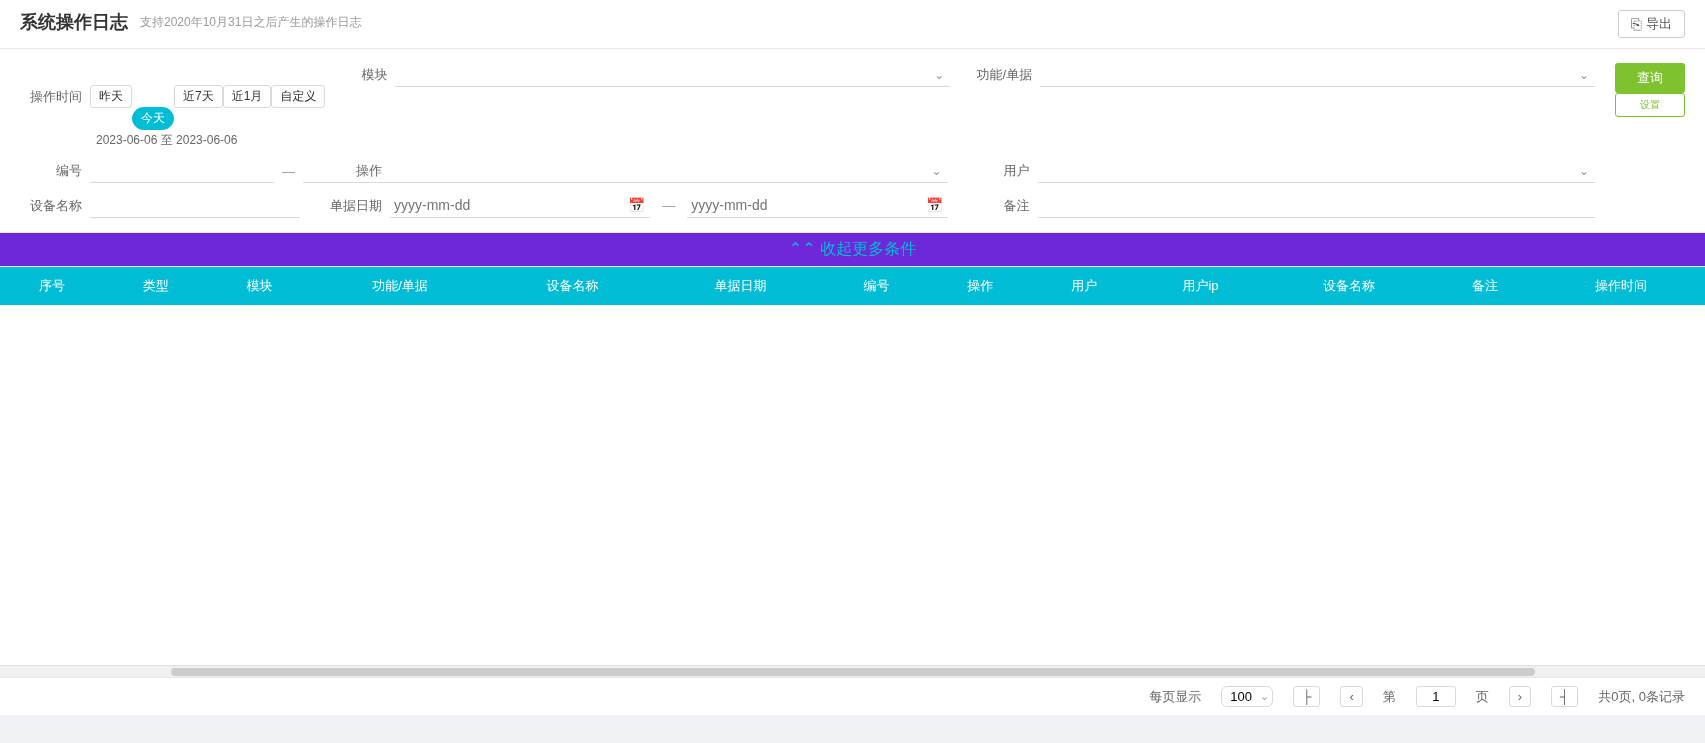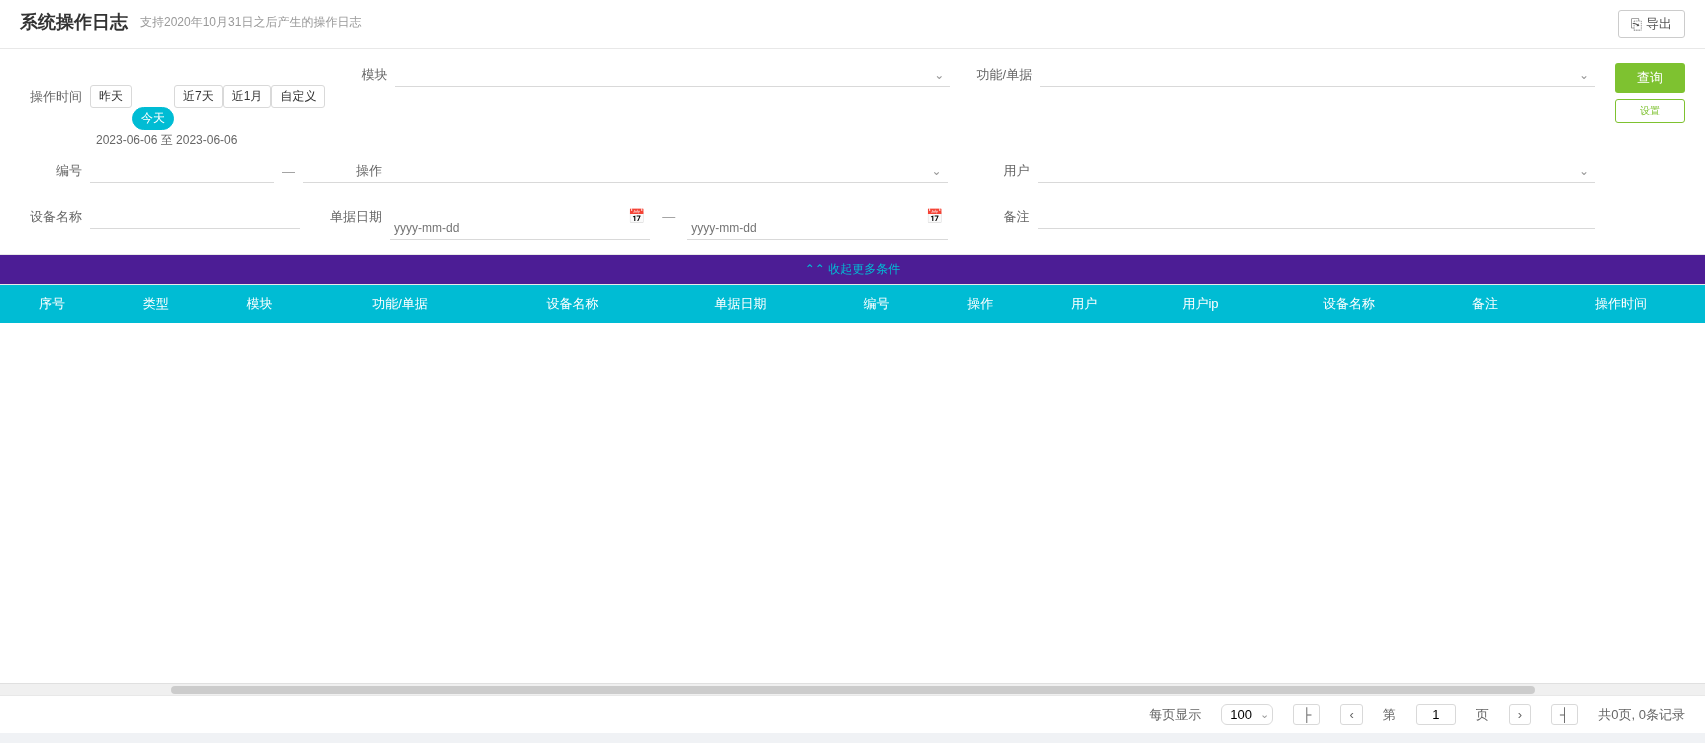--- a/index.html
+++ b/index.html
@@ -88,21 +88,20 @@
       outline: none;
       padding: 4px;
       font-size: 13px;
       background: transparent;
     }
     .filter-dash { padding: 0 8px; color: #999; }
 
     .action-btns {
       display: flex;
       flex-direction: column;
-      gap: 6px;
       margin-left: 20px;
       flex-shrink: 0;
     }
     .query-btn {
       background: #7ec230;
       border: none;
       color: #fff;
       padding: 6px 20px;
       border-radius: 3px;
       cursor: pointer;
@@ -116,25 +115,25 @@
       padding: 4px 20px;
       border-radius: 3px;
       cursor: pointer;
       font-size: 10px;
       min-width: 70px;
     }
 
     .collapse-bar {
       text-align: center;
       padding: 6px 0;
-      background: #4c1d95;
+      background: #6d28d9;
       border-bottom: 1px solid #e8e8e8;
       cursor: pointer;
       color: #00bcd4;
-      font-size: 12px;
+      font-size: 16px;
     }
 
     
     .date-group {
       display: flex;
       align-items: center;
       gap: 4px;
       flex: 2;
     }
     .date-input-wrap {
@@ -142,24 +141,23 @@
       display: flex;
       align-items: center;
       flex: 1;
       border-bottom: 1px solid #d9d9d9;
     }
     .date-input {
       flex: 1;
       border: none;
       outline: none;
       padding: 4px;
-      font-size: 12px;
+      font-size: 14px;
       background: transparent;
       color: #bbb;
-      margin-top: 24px;
     }
     .date-icon {
       color: #00bcd4;
       font-size: 14px;
       cursor: pointer;
       padding: 0 4px;
     }
 
     
     .table-container {

